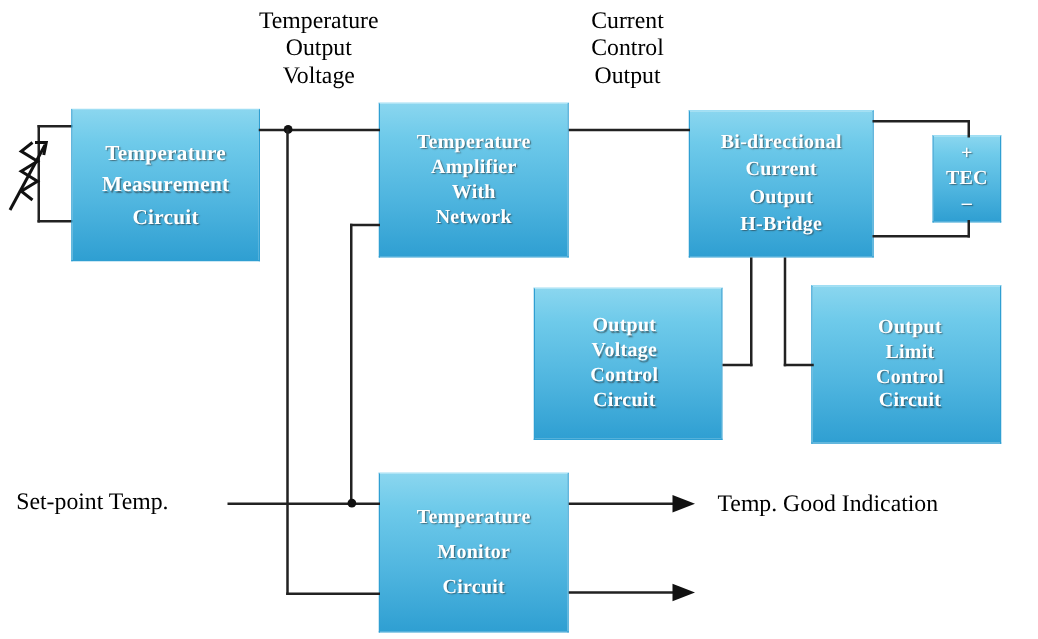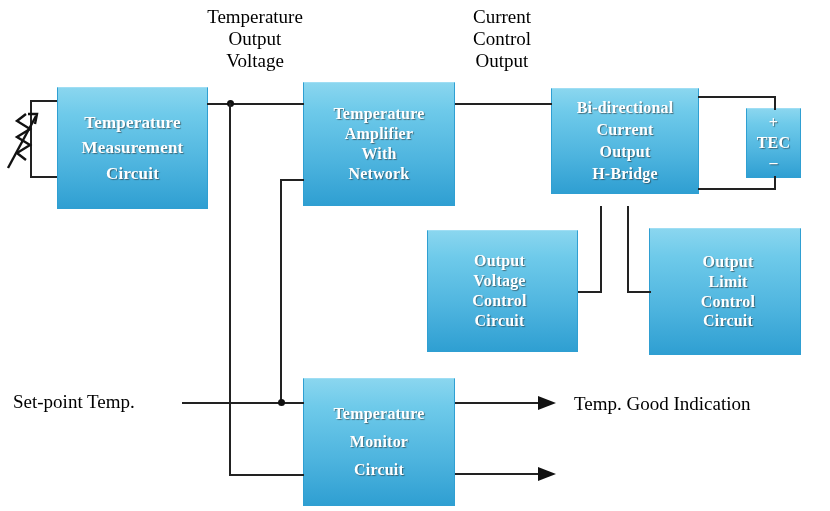--- a/index.html
+++ b/index.html
@@ -30,21 +30,21 @@
     letter-spacing:.2px;
   }
   .block .ln{display:block;white-space:nowrap;}
 
   #blk-measure{left:57px;top:87px;width:151px;height:122px;font-size:17px;}
   #blk-measure .ln{margin:3px 0;}
 
   #blk-amp{left:303px;top:82px;width:152px;height:124px;font-size:16px;}
   #blk-amp .ln{margin:1px 0;}
 
-  #blk-hbridge{left:551px;top:88px;width:148px;height:106px;font-size:16px;}
+  #blk-hbridge{left:551px;top:88px;width:148px;height:118px;font-size:16px;}
   #blk-hbridge .ln{margin:2px 0;}
 
   #blk-tec{left:746px;top:108px;width:55px;height:70px;font-size:16px;}
   #blk-tec .ln{margin:1px 0;}
 
   #blk-outvolt{left:427px;top:230px;width:151px;height:122px;font-size:16px;}
   #blk-outvolt .ln{margin:2px 0;}
   #blk-outvolt .stack{margin-left:-6px;}
 
   #blk-outlimit{left:649px;top:228px;width:152px;height:127px;font-size:16px;}

